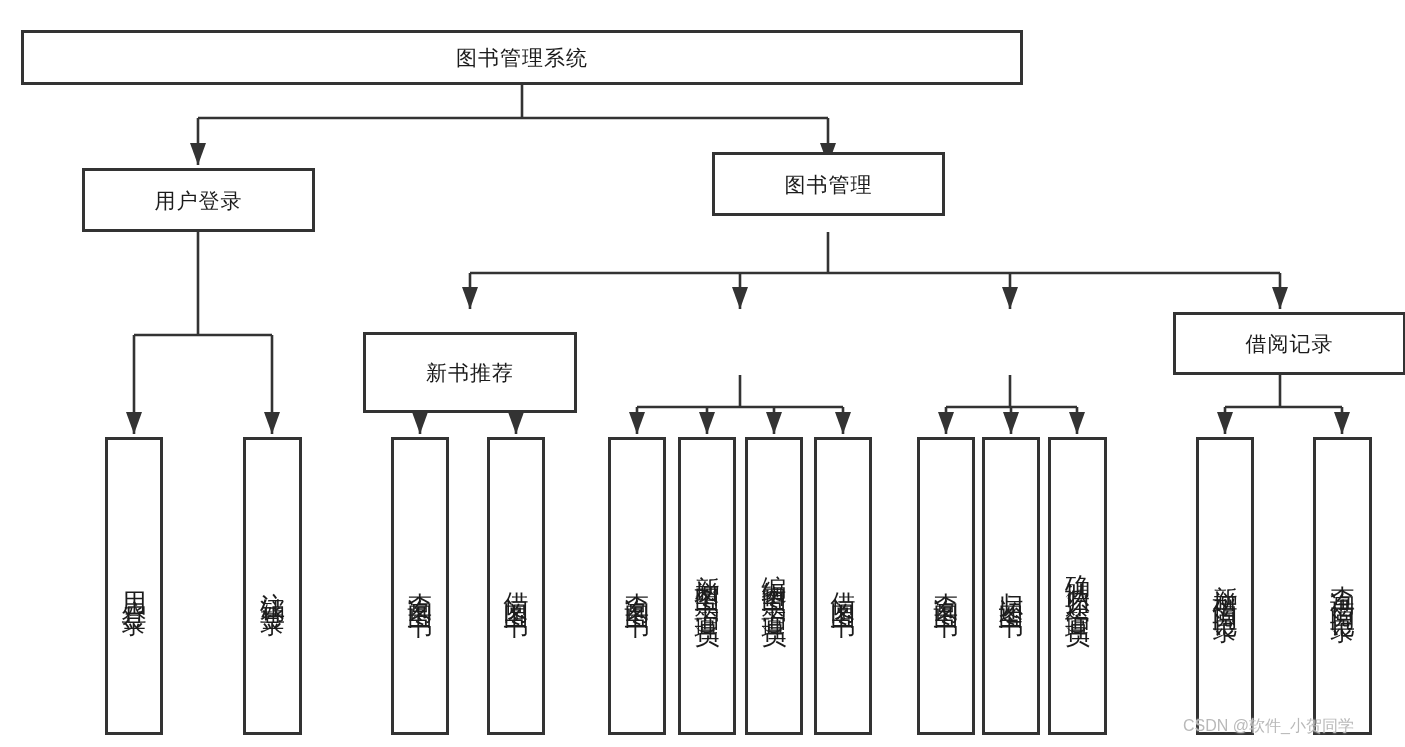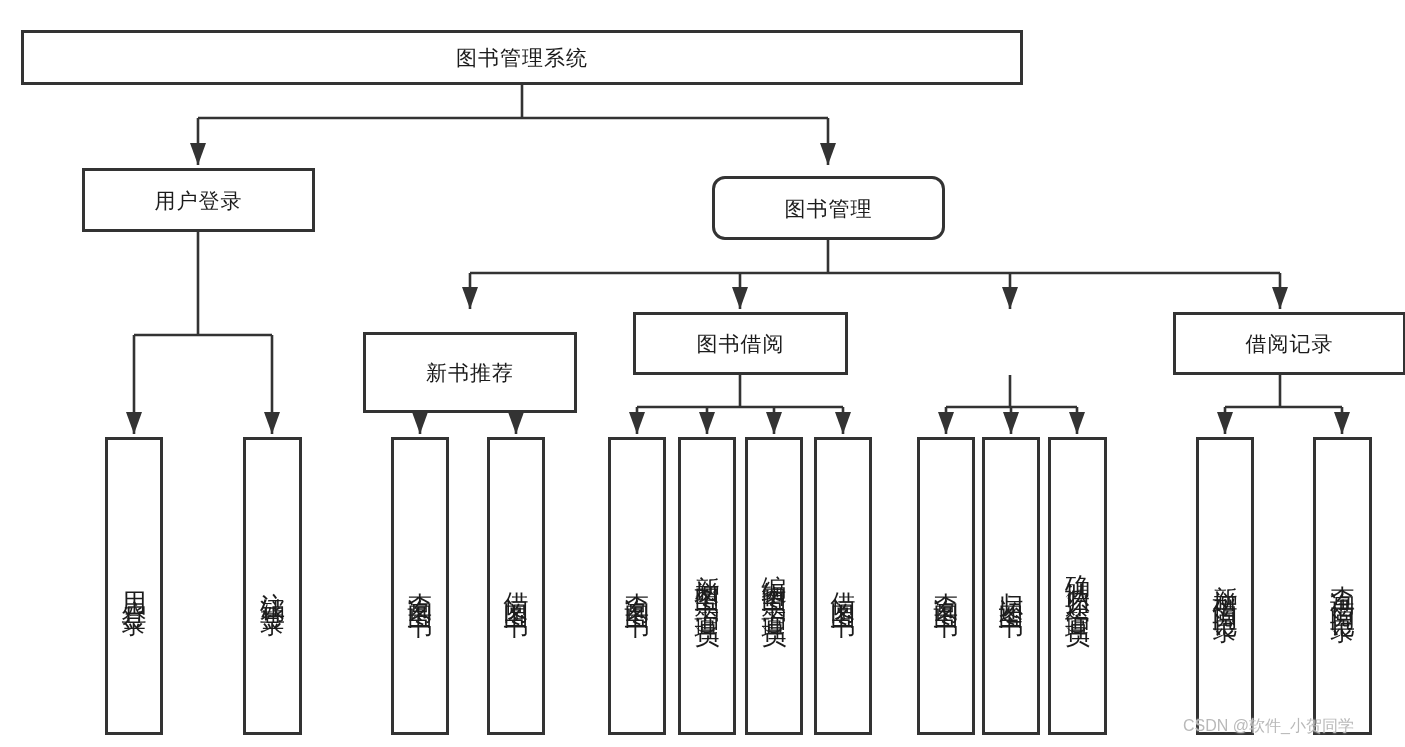--- a/index.html
+++ b/index.html
@@ -96,24 +96,23 @@
       <path d="M1011 407 V434" marker-end="url(#arrow)"></path>
       <path d="M1077 407 V434" marker-end="url(#arrow)"></path>
       <path d="M1225 407 V434" marker-end="url(#arrow)"></path>
       <path d="M1342 407 V434" marker-end="url(#arrow)"></path>
     </g>
   </svg>
 
   <div class="node hnode" style="left:21px; top:30px; width:1002px; height:55px;">图书管理系统</div>
 
   <div class="node hnode" style="left:82px; top:168px; width:233px; height:64px;">用户登录</div>
-  <div class="node hnode" style="left:712px; top:176px; width:233px; height:64px;border-radius:13px;">图书管理</div>
+  <div class="node hnode" style="left:712px; top:152px; width:233px; height:64px;">图书管理</div>
 
   <div class="node hnode" style="left:363px; top:332px; width:214px; height:81px;">新书推荐</div>
-  <div class="node hnode" style="left:633px; top:312px; width:215px; height:63px;">图书借阅</div>
   <div class="node hnode" style="left:1173px; top:312px; width:233px; height:63px;">借阅记录</div>
 
   <div class="node vnode" style="left:105px; top:437px; width:58px; height:298px;">用户登录</div>
   <div class="node vnode" style="left:243px; top:437px; width:59px; height:298px;">注销登录</div>
 
   <div class="node vnode" style="left:391px; top:437px; width:58px; height:298px;">查询图书</div>
   <div class="node vnode" style="left:487px; top:437px; width:58px; height:298px;">借阅图书</div>
 
   <div class="node vnode" style="left:608px; top:437px; width:58px; height:298px;">查询图书</div>
   <div class="node vnode" style="left:678px; top:437px; width:58px; height:298px;">新增图书（管理员）</div>

